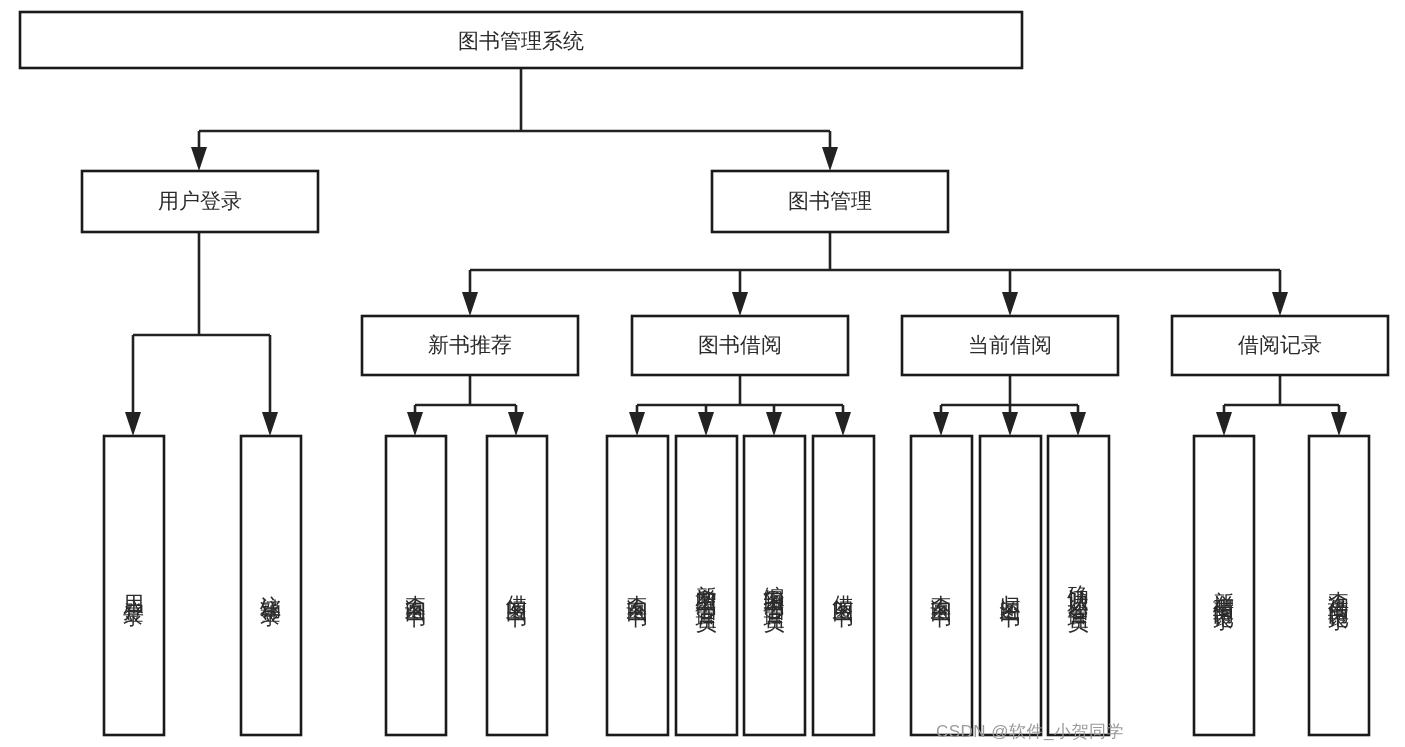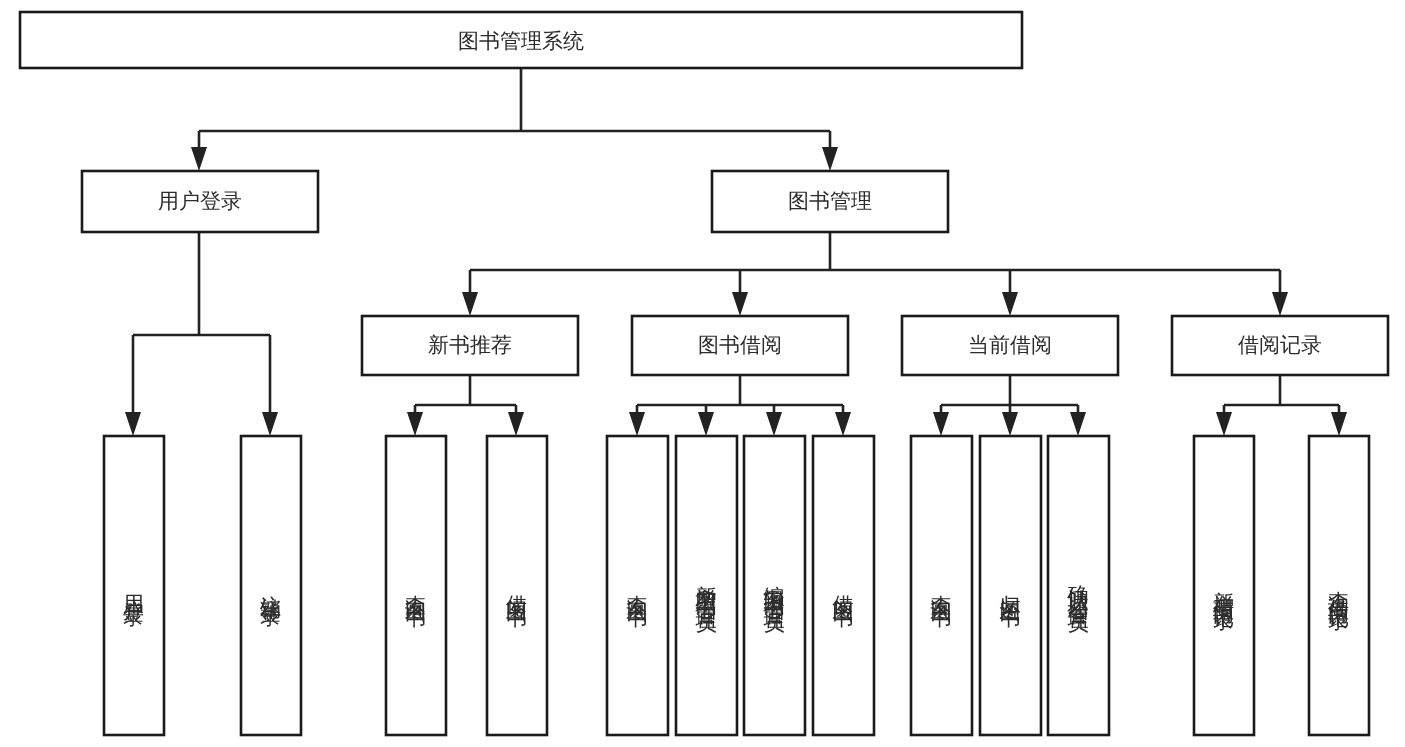--- a/index.html
+++ b/index.html
@@ -211,13 +211,14 @@
   <div class="vlabel" style="left:744px; top:436px; width:61px; height:299px;">编辑图书（管理员）</div>
   <div class="vlabel" style="left:813px; top:436px; width:61px; height:299px;">借阅图书</div>
 
   <div class="vlabel" style="left:911px; top:436px; width:61px; height:299px;">查询图书</div>
   <div class="vlabel" style="left:980px; top:436px; width:61px; height:299px;">归还图书</div>
   <div class="vlabel" style="left:1048px; top:436px; width:61px; height:299px;">确认归还（管理员）</div>
 
   <div class="vlabel" style="left:1194px; top:436px; width:60px; height:299px;">新增借阅记录</div>
   <div class="vlabel" style="left:1309px; top:436px; width:60px; height:299px;">查询借阅记录</div>
 
+  <div id="watermark">CSDN @软件_小贺同学</div>
 </div>
 
 </body></html>

